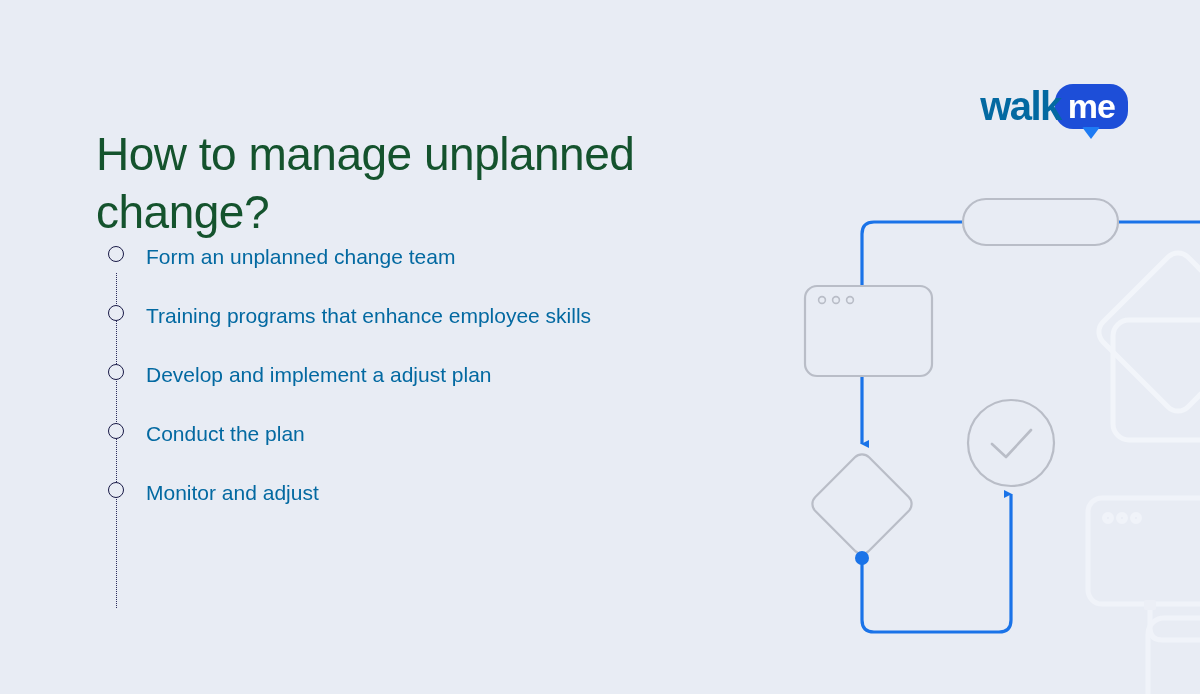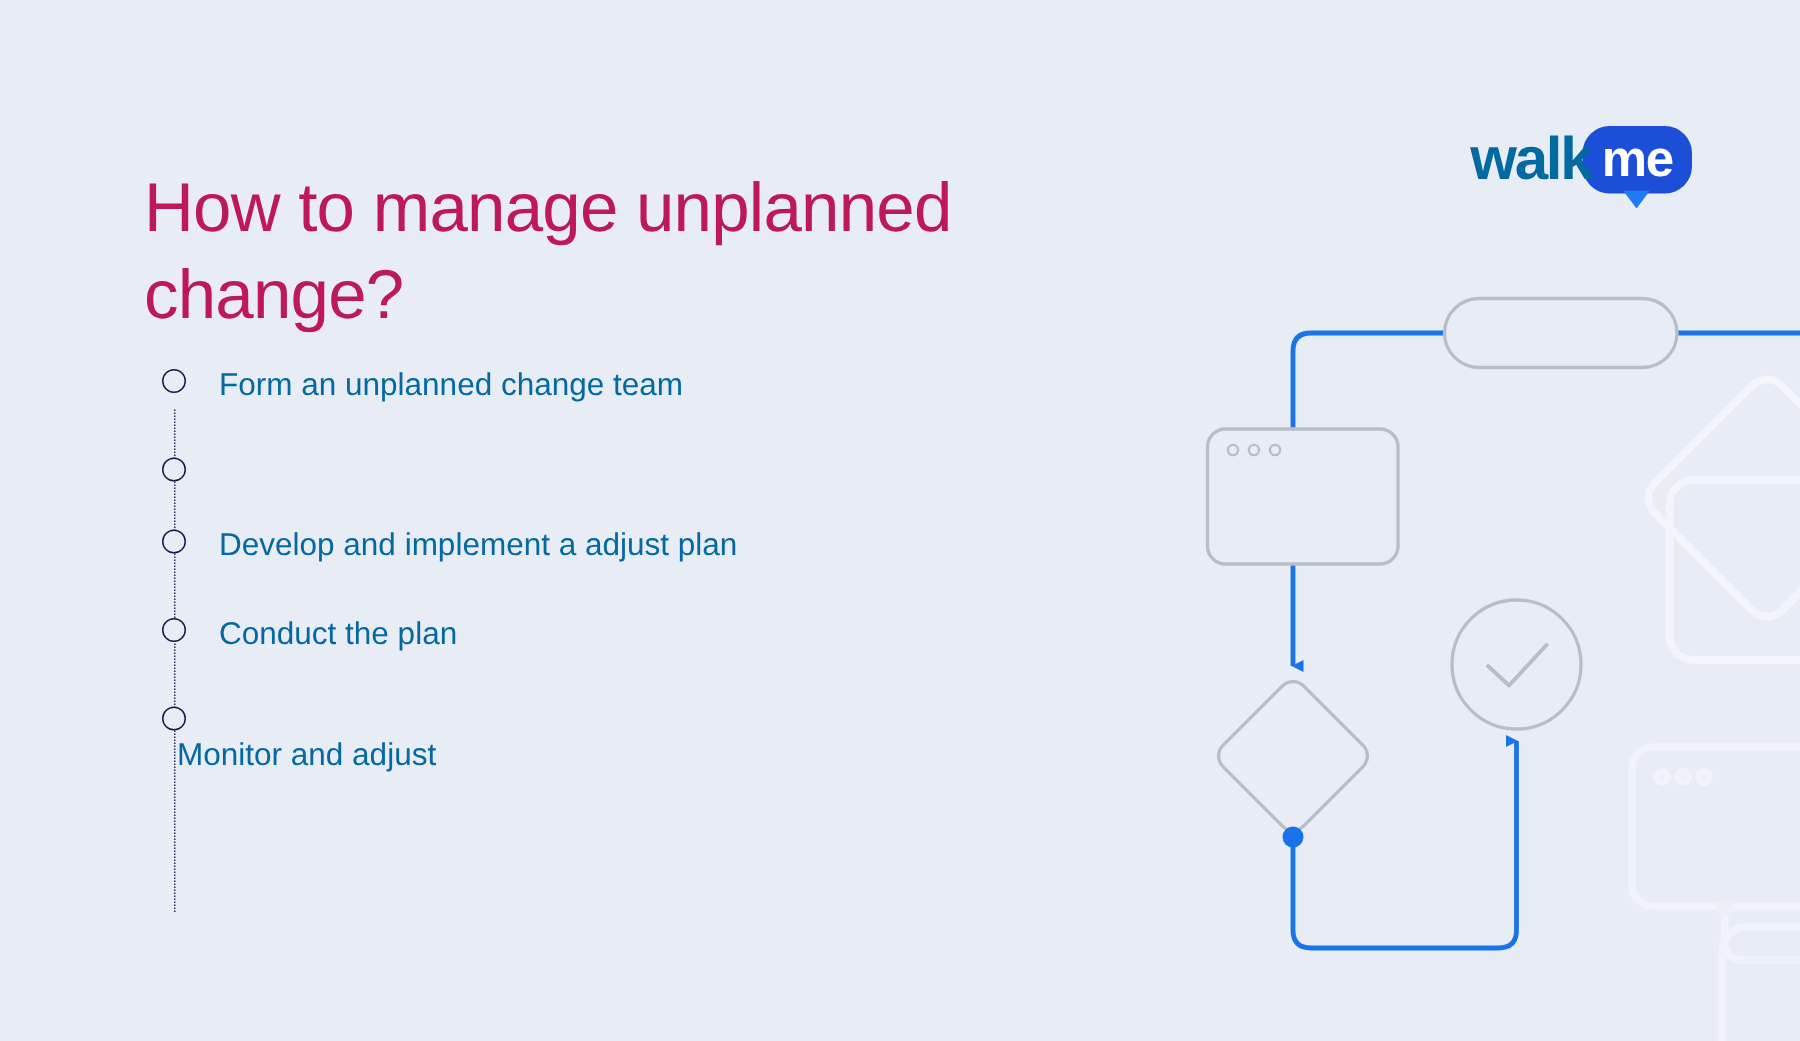--- a/index.html
+++ b/index.html
@@ -27,27 +27,27 @@
   .bg-art {
     position: absolute;
     inset: 0;
     pointer-events: none;
   }
 
   
   .page-title {
     position: absolute;
     left: 96px;
-    top: 78px;
+    top: 94px;
     width: 700px;
     font-size: 46px;
     line-height: 58px;
     font-weight: 400;
     letter-spacing: -0.5px;
-    color: #be185d;
+    color: #14532d;
   }
 
   
   .logo {
     position: absolute;
     right: 72px;
     top: 80px;
     height: 52px;
     display: flex;
     align-items: center;
@@ -106,21 +106,21 @@
     width: 0;
     height: 335px;
     border-left: 1.6px dotted #2b2c5c;
   }
   .step {
     position: relative;
     display: flex;
     align-items: flex-start;
     margin-bottom: 26px;
   }
-  .step:last-child { margin-bottom: 0; flex-direction: column; }
+  .step:last-child { margin-bottom: 0; }
   .step-bullet {
     flex: 0 0 auto;
     width: 16px;
     height: 16px;
     border: 1.8px solid #191a47;
     border-radius: 50%;
     background: #e8ecf4;
     margin-top: 6px;
     margin-left: 12px;
     position: relative;
@@ -183,20 +183,21 @@
 
   <div class="steps">
     <div class="steps-line"></div>
 
     <div class="step">
       <span class="step-bullet"></span>
       <span class="step-label">Form an unplanned change team</span>
     </div>
     <div class="step">
       <span class="step-bullet"></span>
+      <span class="step-label">Training programs that enhance employee skills</span>
     </div>
     <div class="step">
       <span class="step-bullet"></span>
       <span class="step-label">Develop and implement a adjust plan</span>
     </div>
     <div class="step">
       <span class="step-bullet"></span>
       <span class="step-label">Conduct the plan</span>
     </div>
     <div class="step">

